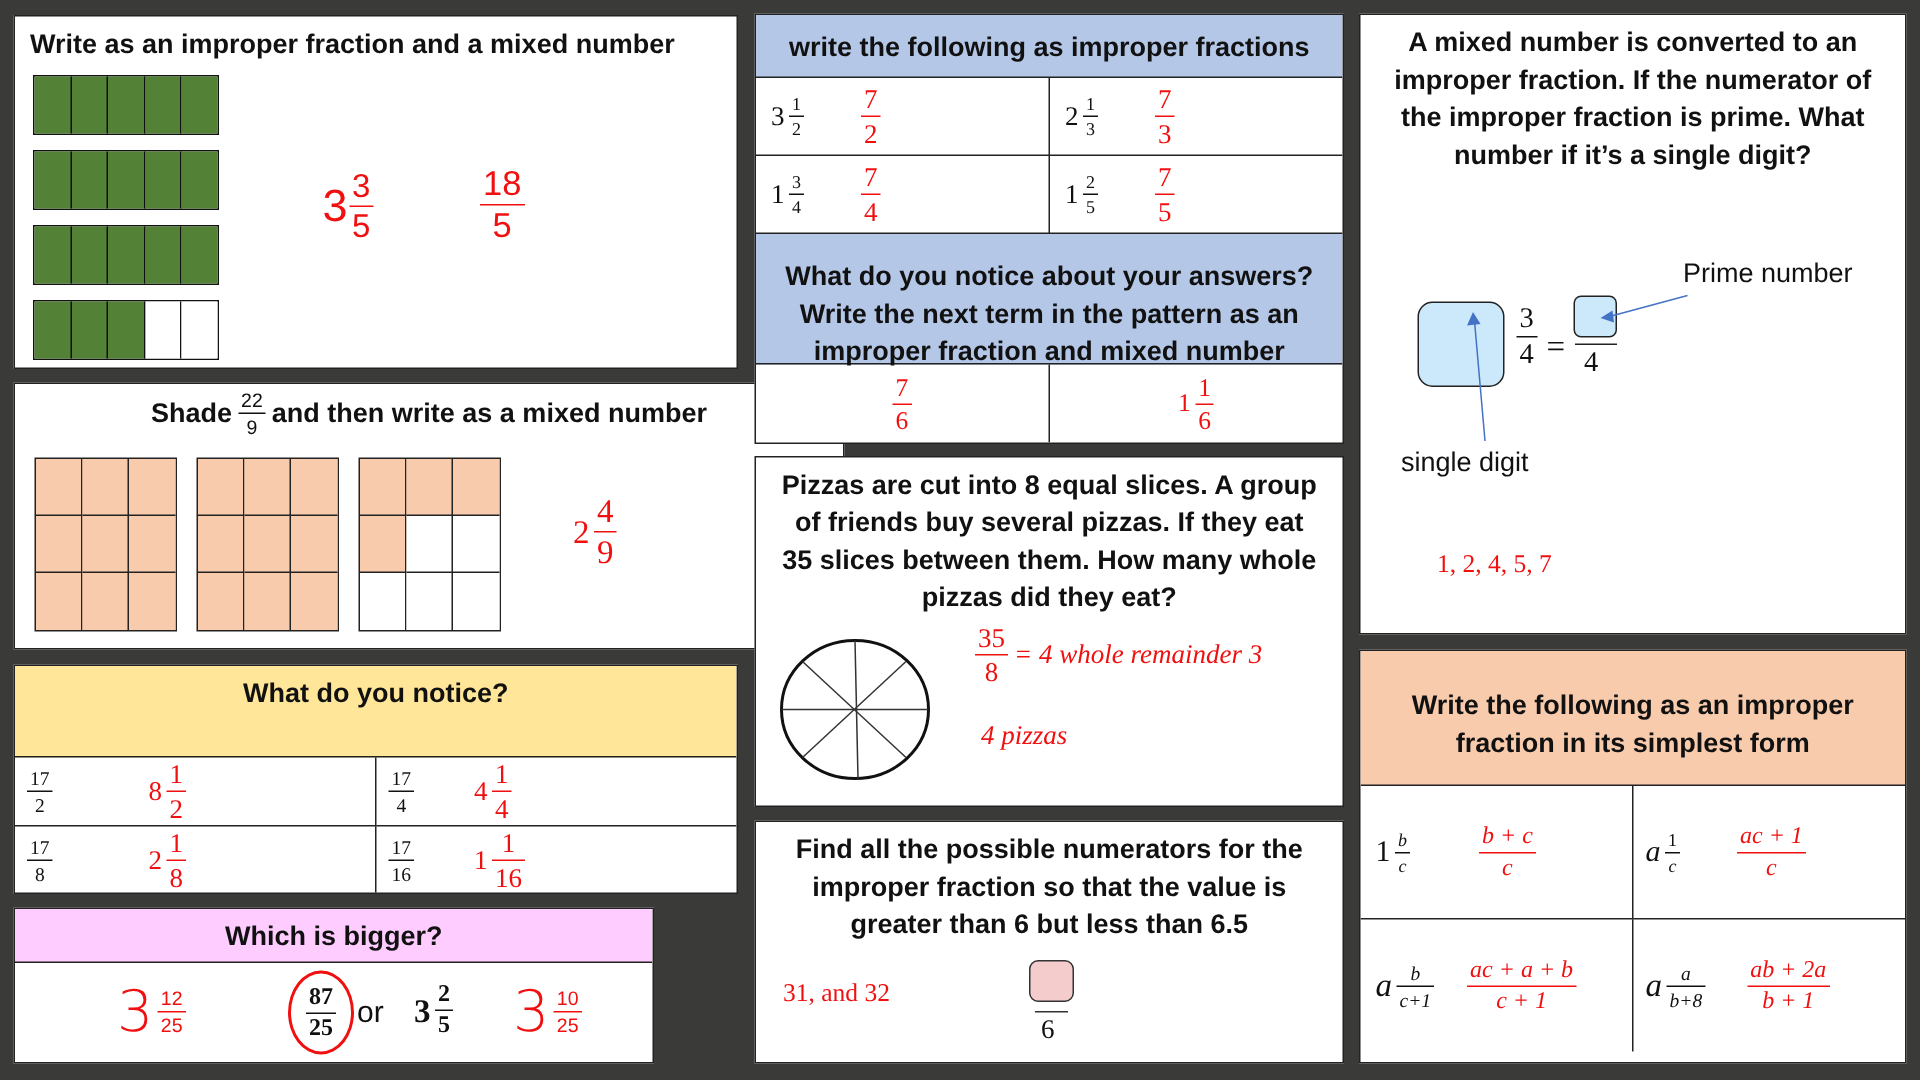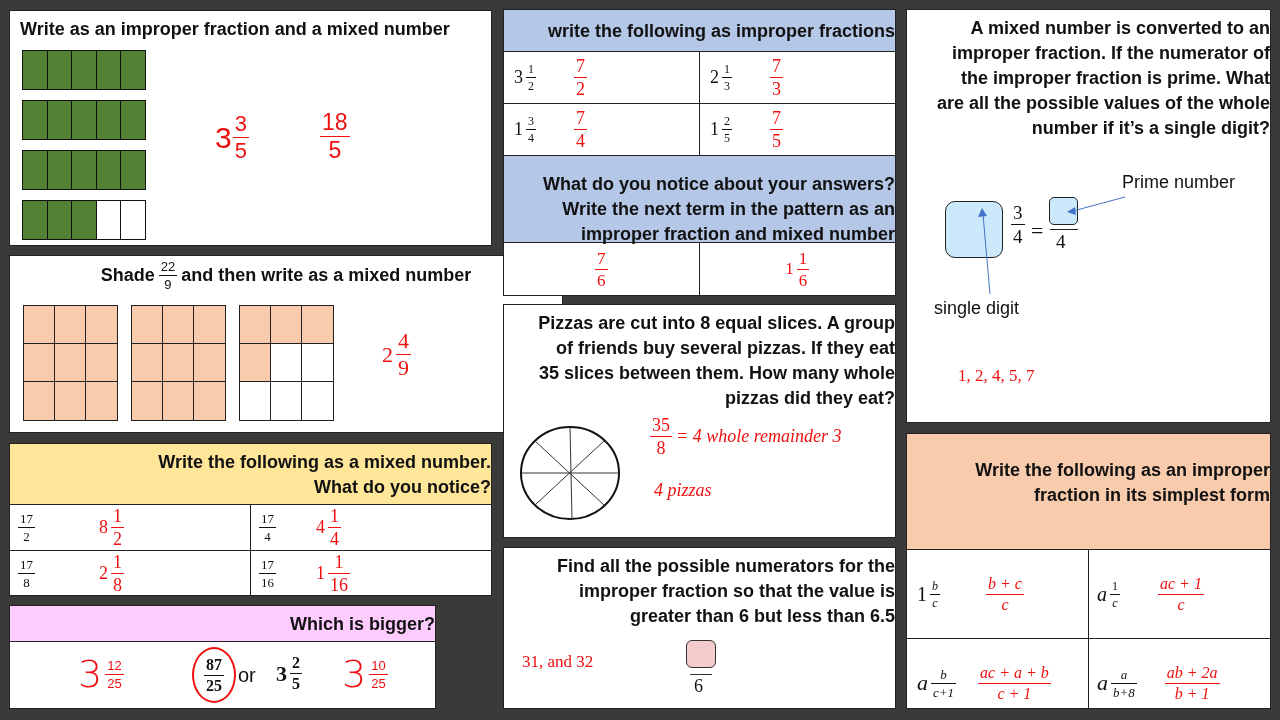--- a/index.html
+++ b/index.html
@@ -1,19 +1,19 @@
 <!DOCTYPE html>
 <html><head>
 <meta charset="utf-8">
 <style>
   * { box-sizing: border-box; margin: 0; padding: 0; }
   html, body { width: 1280px; height: 720px; overflow: hidden; }
   body { background: #3a3a38; position: relative; font-family: "Liberation Sans", "DejaVu Sans", sans-serif; color: #111; }
   .panel { position: absolute; background: #fff; border: 1px solid #222; overflow: hidden; }
-  .title { font-weight: bold; text-align: right; font-size: 18px; line-height: 25px; color: #111; }
+  .title { font-weight: bold; text-align: center; font-size: 18px; line-height: 25px; color: #111; }
   .red { color: #f01010; }
   .serif { font-family: "Liberation Serif", "DejaVu Serif", serif; }
   .italic { font-style: italic; }
   .frac { display: inline-flex; flex-direction: column; align-items: center; vertical-align: middle; line-height: 1; }
   .frac .num { padding: 0 2px; }
   .frac .bar { height: 0; border-top: 1.6px solid currentColor; align-self: stretch; margin: 2px 0; }
   .frac .den { padding: 0 2px; }
   .mixed { display: inline-flex; align-items: center; }
   .mixed .whole { margin-right: 3px; }
 
@@ -144,21 +144,20 @@
     <span class="frac" style="font-size:22px;">
         <span class="num">4</span>
         <span class="bar"></span>
         <span class="den">9</span>
       </span>
   </div>
 </div>
 
 <div class="panel" style="left:9px; top:443px; width:483px; height:153px;">
   <div class="hdr-yellow title" style="height:61px; border-bottom:1px solid #222; padding-top:6px;">
-    <div>Write the following as a mixed number.</div>
     <div>What do you notice?</div>
   </div>
   <table class="t" style="height:91px;">
     <tbody>
         <tr>
       <td style="width:50%; border-left:none; border-top:none;">
         <div class="cellrow" style="padding-left:8px;">
           <span class="frac serif" style="font-size:13px;">
                 <span class="num">17</span>
                 <span class="bar" style="border-top-width:1px;"></span>
@@ -411,21 +410,20 @@
   <div style="position:absolute; left:182px; top:92px; width:30px; height:28px; background:#f4cccc; border:1.5px solid #333; border-radius:6px;"></div>
   <div style="position:absolute; left:186px; top:126px; width:22px; border-top:1.5px solid #333;"></div>
   <div class="serif" style="position:absolute; left:190px; top:128px; font-size:18px;">6</div>
 </div>
 
 <div class="panel" style="left:906px; top:9px; width:365px; height:414px;">
   <div class="title" style="padding-top:6px;">
     <div>A mixed number is converted to an</div>
     <div>improper fraction. If the numerator of</div>
     <div>the improper fraction is prime. What</div>
-    <div>are all the possible values of the whole</div>
     <div>number if it’s a single digit?</div>
   </div>
   <div style="position:absolute; left:215px; top:162px; font-size:18px;">Prime number</div>
   <div style="position:absolute; left:27px; top:288px; font-size:18px;">single digit</div>
   <div style="position:absolute; left:38px; top:191px; width:58px; height:57px; background:#cce8fb; border:1.5px solid #222; border-radius:10px;"></div>
   <span class="frac serif" style="position:absolute; left:104px; top:193px; font-size:19px;">
       <span class="num">3</span>
       <span class="bar"></span>
       <span class="den">4</span>
     </span>
@@ -436,21 +434,21 @@
   <svg width="365" height="300" style="position:absolute; left:0; top:0; pointer-events:none;">
     <line x1="218" y1="187" x2="166" y2="201" stroke="#4472c4" stroke-width="1"></line>
     <polygon points="160,202 168,197 169,205" fill="#4472c4"></polygon>
     <line x1="83" y1="284" x2="76" y2="204" stroke="#4472c4" stroke-width="1"></line>
     <polygon points="75,198 71,207 80,206" fill="#4472c4"></polygon>
   </svg>
   <div class="red serif" style="position:absolute; left:51px; top:356px; font-size:17px;">1, 2, 4, 5, 7</div>
 </div>
 
 <div class="panel" style="left:906px; top:433px; width:365px; height:276px;">
-  <div class="hdr-peach title" style="height:116px; border-bottom:1px solid #222; padding-top:24px;">
+  <div class="hdr-peach title" style="height:90px; border-bottom:1px solid #222; padding-top:24px;">
     <div>Write the following as an improper</div>
     <div>fraction in its simplest form</div>
   </div>
   <table class="t" style="height:177px;">
     <tbody>
         <tr>
       <td style="width:50%; border-left:none; border-top:none;">
             <div class="cellrow serif" style="padding-left:10px;">
         <span class="mixed">
                 <span class="whole" style="font-size:20px;">1</span>

